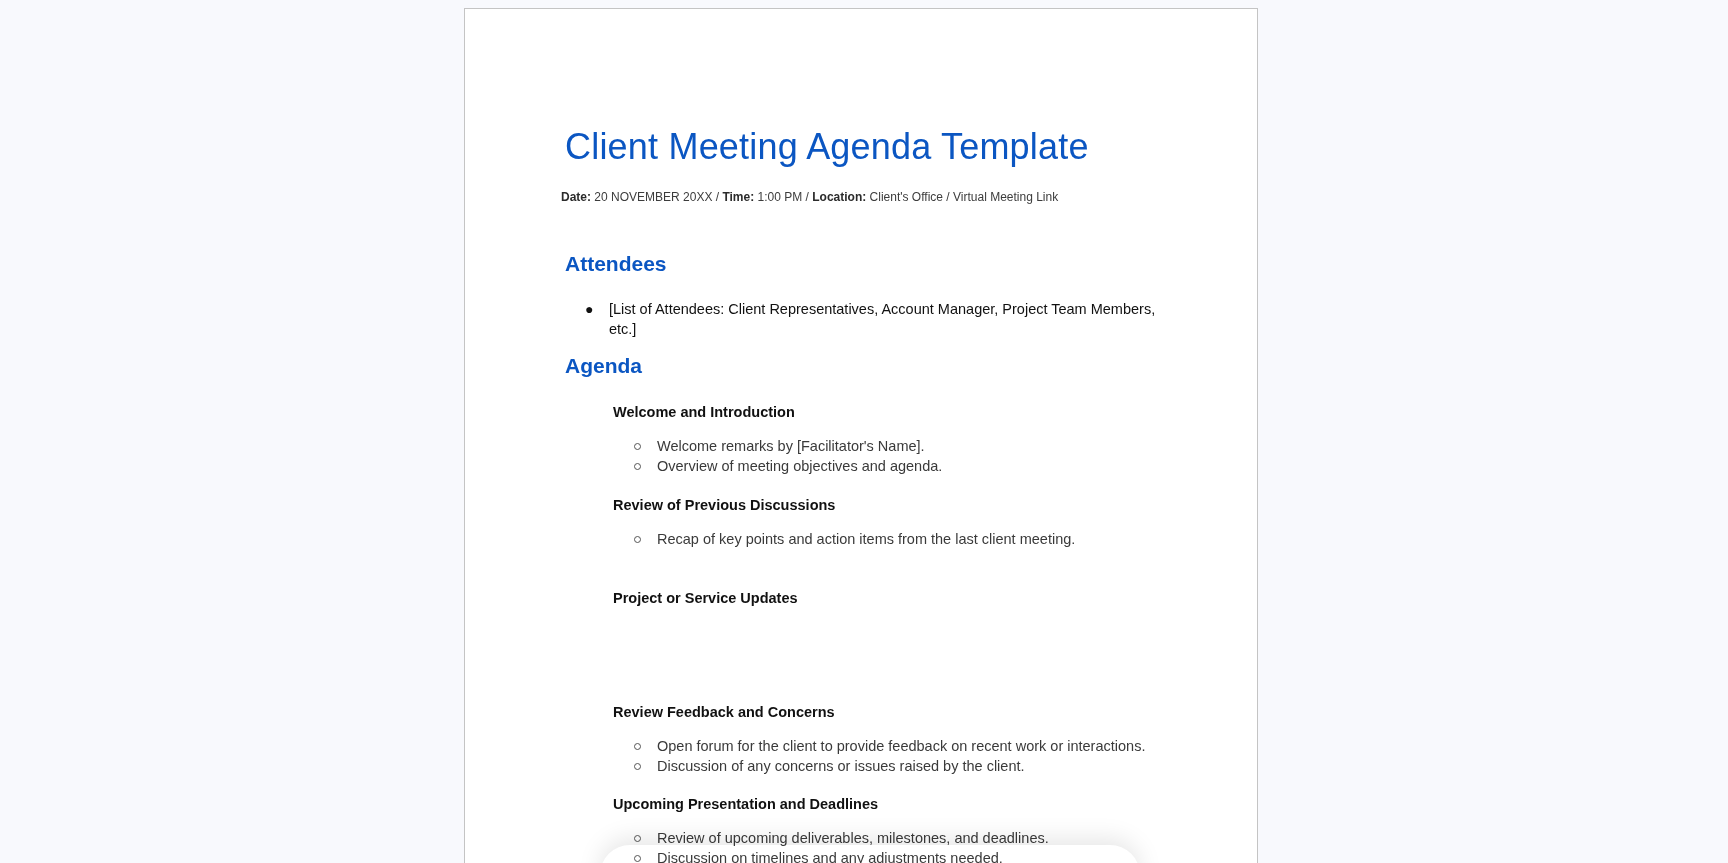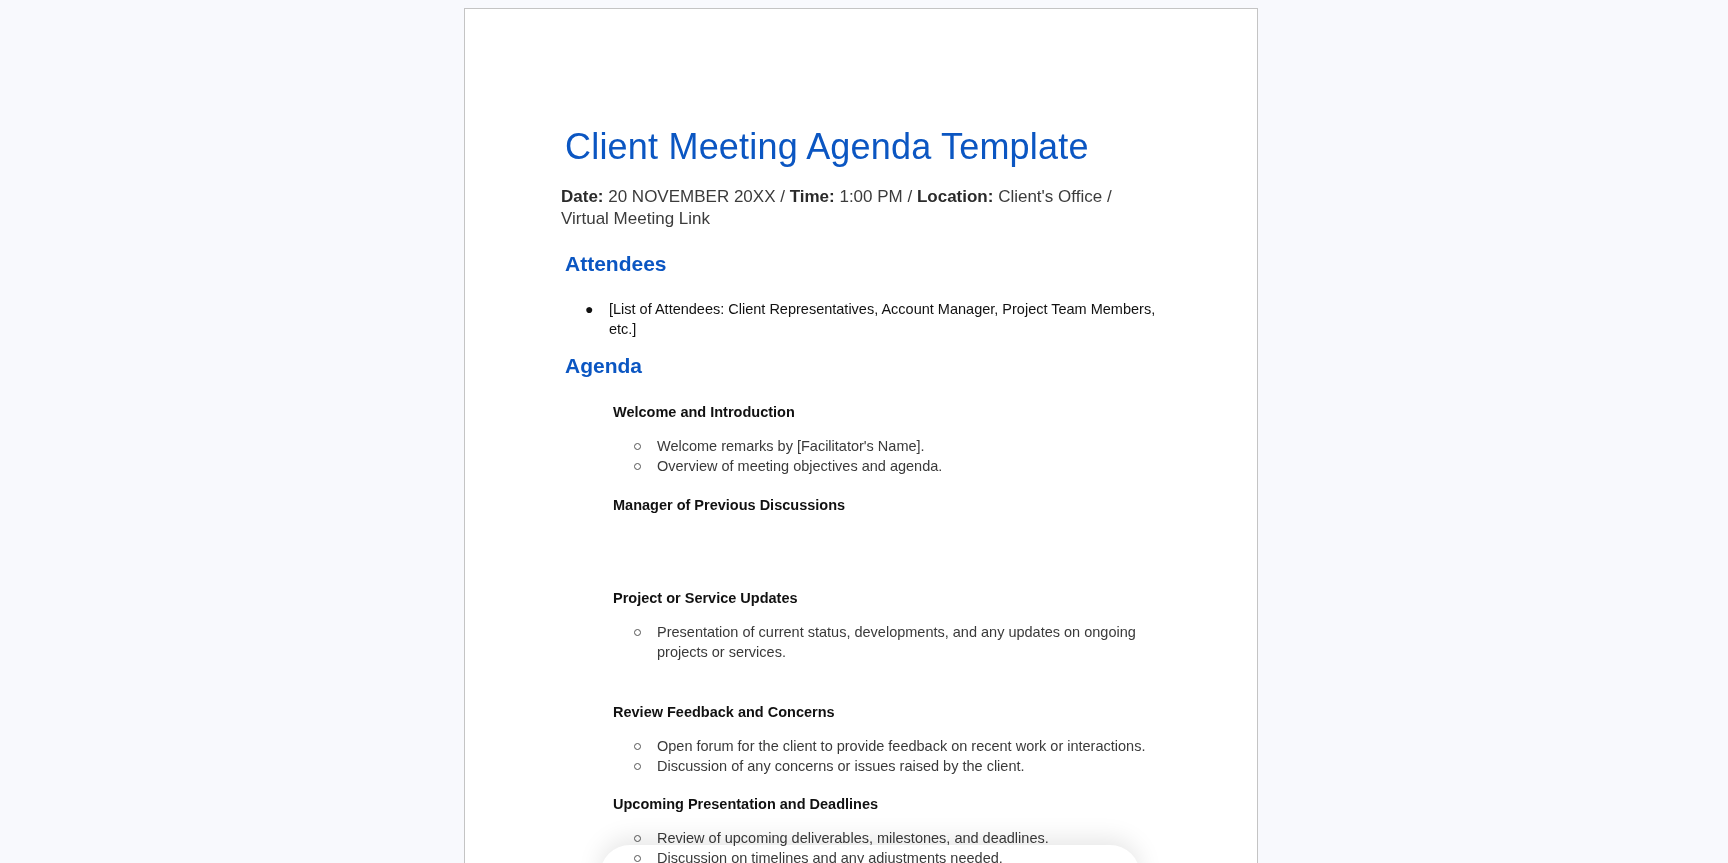--- a/index.html
+++ b/index.html
@@ -39,21 +39,21 @@
       font-weight: normal;
       color: #0b56c2;
       white-space: nowrap;
       letter-spacing: 0.2px;
     }
     .meta {
       position: absolute;
       top: 177px;
       left: 0;
       width: 560px;
-      font-size: 17px;
+      font-size: 12px;
       line-height: 22px;
       color: #3c3c3c;
       margin: 0;
     }
     .meta b { color: #2b2b2b; }
     .h2 {
       position: absolute;
       left: 0;
       margin: 4px;
       font-size: 21px;
@@ -141,27 +141,27 @@
     </div>
 
     <h2 class="h2 agenda">Agenda</h2>
 
     <h3 class="section-title" style="top:391px">Welcome and Introduction</h3>
     <ul class="sub-list" style="top:427px">
       <li><span class="circ"></span><span>Welcome remarks by [Facilitator's Name].</span></li>
       <li><span class="circ"></span><span>Overview of meeting objectives and agenda.</span></li>
     </ul>
 
-    <h3 class="section-title" style="top:484px">Manager of Previous Discussions</h3>
+    <h3 class="section-title" style="top:484px">Review of Previous Discussions</h3>
     <ul class="sub-list" style="top:520px">
+      <li><span class="circ"></span><span>Recap of key points and action items from the last client meeting.</span></li>
     </ul>
 
     <h3 class="section-title" style="top:577px">Project or Service Updates</h3>
     <ul class="sub-list" style="top:613px">
-      <li><span class="circ"></span><span>Presentation of current status, developments, and any updates on ongoing projects or services.</span></li>
     </ul>
 
     <h3 class="section-title" style="top:691px">Review Feedback and Concerns</h3>
     <ul class="sub-list" style="top:727px">
       <li><span class="circ"></span><span>Open forum for the client to provide feedback on recent work or interactions.</span></li>
       <li><span class="circ"></span><span>Discussion of any concerns or issues raised by the client.</span></li>
     </ul>
 
     <h3 class="section-title" style="top:783px">Upcoming Presentation and Deadlines</h3>
     <ul class="sub-list" style="top:819px">

